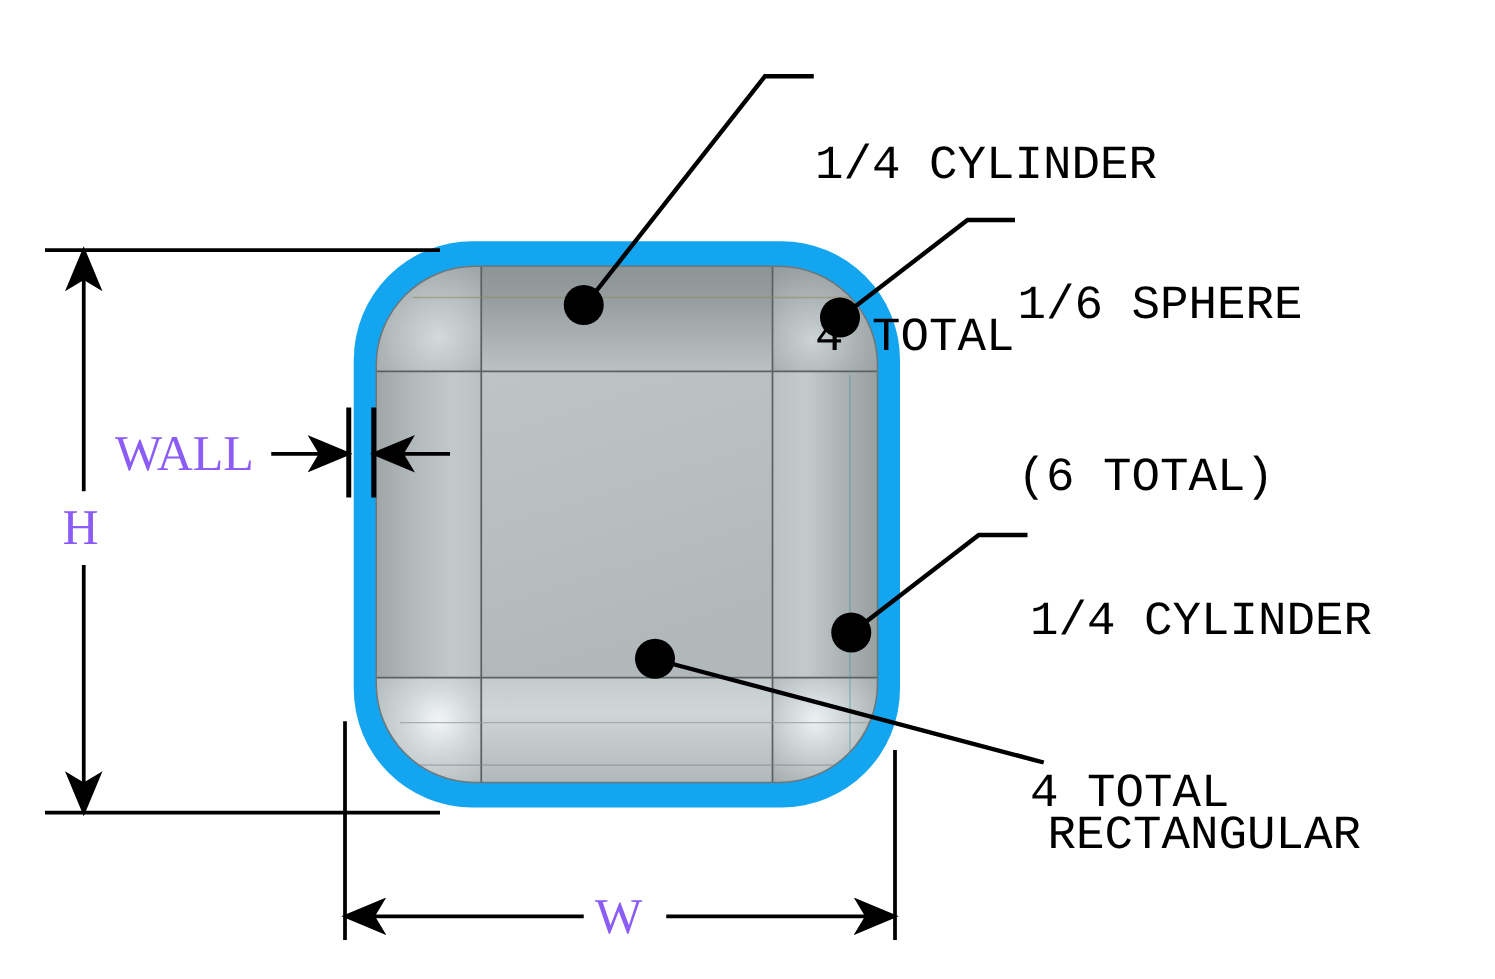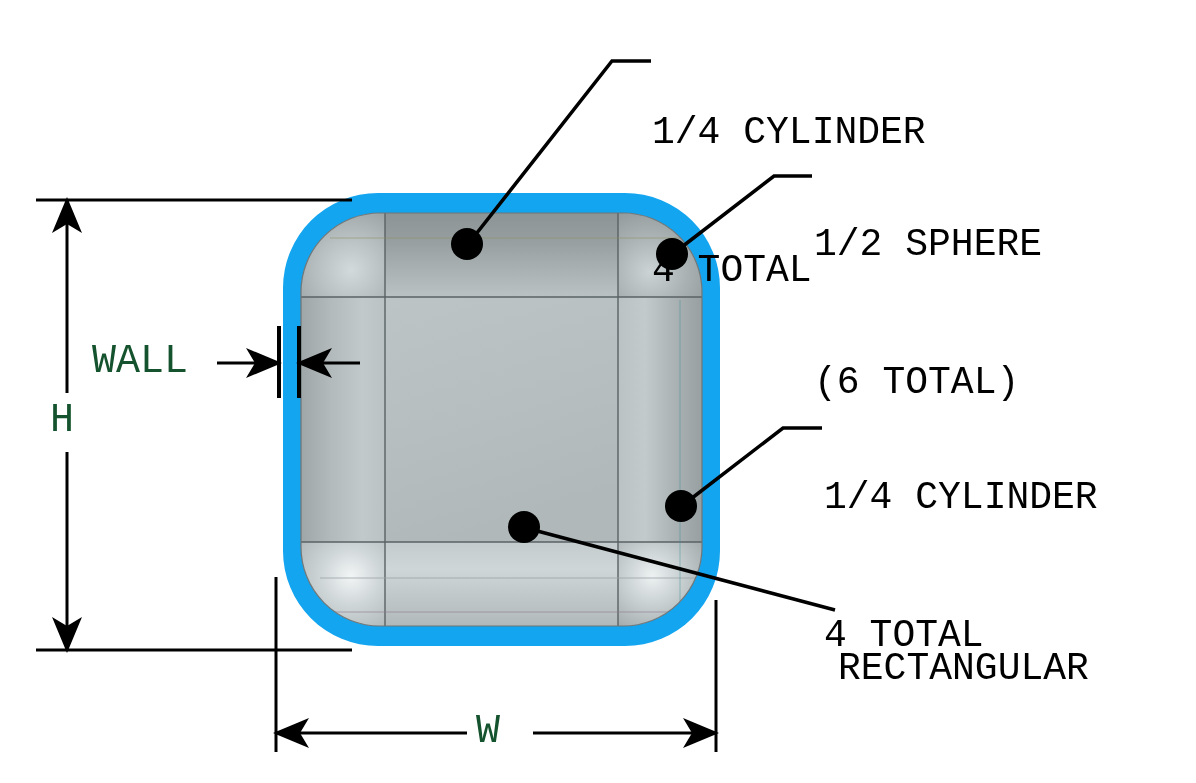--- a/index.html
+++ b/index.html
@@ -29,23 +29,23 @@
     position: absolute;
     font-family: Liberation Mono, monospace;
     font-size: 38px;
     line-height: 46px;
     color: #000000;
     white-space: pre;
     letter-spacing: 0px;
   }
   .dim-letter {
     position: absolute;
-    font-family: Liberation Mono, monospace;
+    font-family: Liberation Serif, serif;
     font-size: 40px;
-    color: #14532d;
+    color: #8b5cf6;
     white-space: pre;
   }
 </style>
 </head>
 <body>
 
 <div id="stage">
 
   <svg viewBox="0 0 1196 783">
     <defs>
@@ -215,21 +215,21 @@
       <circle cx="524" cy="527" r="16" fill="#000"></circle>
     </g>
   </svg>
 
   <div class="anno-text" style="left:652px; top:18px;">
     <div>1/4 CYLINDER</div>
     <div>4 TOTAL</div>
   </div>
 
   <div class="anno-text" style="left:814px; top:130px;">
-    <div>1/2 SPHERE</div>
+    <div>1/6 SPHERE</div>
     <div>(6 TOTAL)</div>
   </div>
 
   <div class="anno-text" style="left:824px; top:383px;">
     <div>1/4 CYLINDER</div>
     <div>4 TOTAL</div>
   </div>
 
   <div class="anno-text" style="left:838px; top:554px;">
     <div>RECTANGULAR</div>

